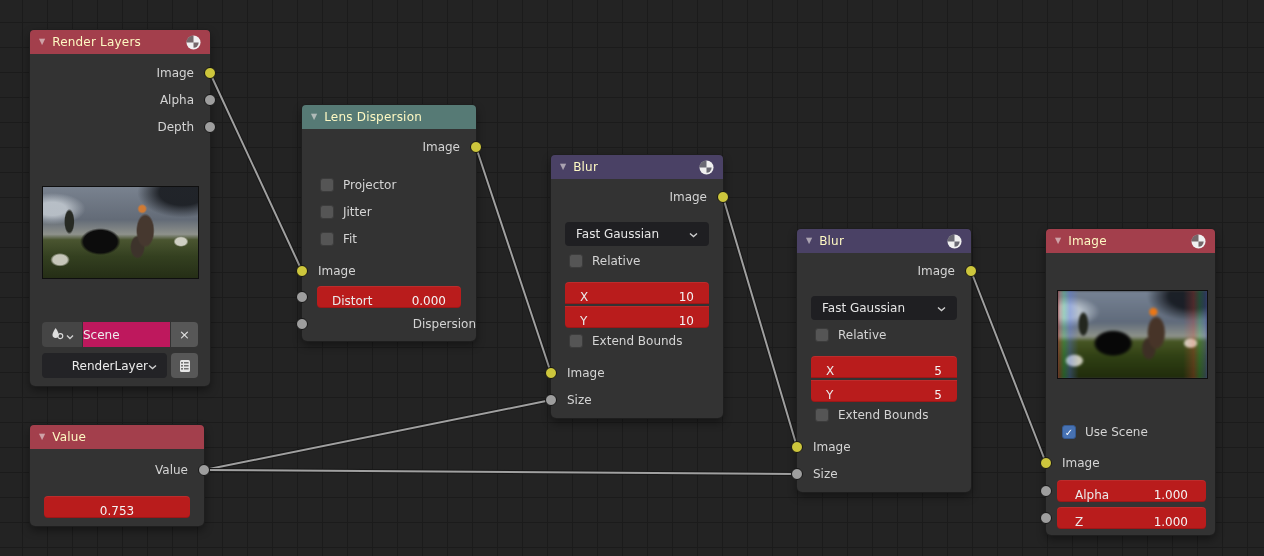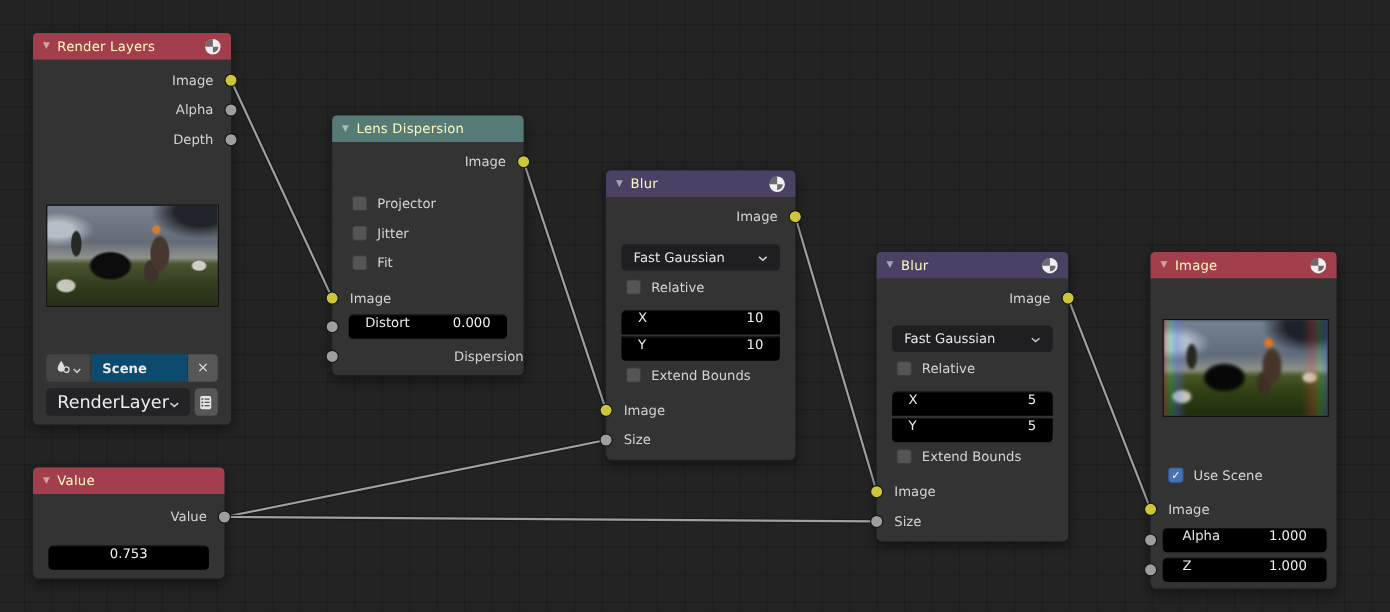--- a/index.html
+++ b/index.html
@@ -44,39 +44,39 @@
   .sock-img{background:#cdc63c;}
   .sock-val{background:#9e9e9e;}
   .chk-row{display:flex;align-items:center;gap:9px;padding-left:18px;}
   .checkbox{
     width:14px;height:14px;background:#555555;border:1px solid #3c3c3c;
     border-radius:3px;box-sizing:border-box;display:flex;align-items:center;
     justify-content:center;font-size:10px;color:#fff;
   }
   .checkbox.checked{background:#4772b3;border-color:#35598f;}
   .field{
-    position:absolute;height:22px;background:#000000;border-radius:4px;
-    display:flex;align-items:flex-start;justify-content:space-between;
+    position:absolute;height:22px;background:#b91c1c;border-radius:4px;
+    display:flex;align-items:flex-end;justify-content:space-between;
     padding:0 15px;font-size:12px;color:#f1f1f1;box-sizing:border-box;
     box-shadow:inset 0 1px 0 rgba(255,255,255,.07), inset 0 -1px 0 rgba(0,0,0,.15);
   }
   .field.top-only{border-radius:4px 4px 0 0;}
   .field.bottom-only{border-radius:0 0 4px 4px;}
   .field.center{justify-content:center;}
   .dropdown{
     position:absolute;height:24px;background:#1f1f22;border-radius:4px;
     display:flex;align-items:center;justify-content:space-between;
     padding:0 11px;font-size:12px;color:#e6e6e6;box-sizing:border-box;
   }
   .composite{position:absolute;display:flex;gap:1px;}
   .seg{display:flex;align-items:center;box-sizing:border-box;}
   .seg-icon{width:40px;background:#454545;border-radius:4px 0 0 4px;justify-content:center;gap:2px;}
-  .seg-text{flex:1;background:#0c4a6e;color:#ececec;font-size:12px;padding-left:10px;font-weight:bold;}
+  .seg-text{flex:1;background:#be185d;color:#ececec;font-size:12px;}
   .seg-x{width:27px;background:#575757;border-radius:0 4px 4px 0;justify-content:center;color:#e2e2e2;font-size:13px;}
-  .seg-dd{flex:1;background:#232326;border-radius:4px;color:#ececec;font-size:16px;padding:0 10px;justify-content:center;}
+  .seg-dd{flex:1;background:#232326;border-radius:4px;color:#ececec;font-size:12px;padding:0 10px;justify-content:flex-end;}
   .seg-btn{width:27px;background:#575757;border-radius:4px;justify-content:center;margin-left:3px;}
   .preview{position:absolute;border:1px solid #0f0f0f;overflow:hidden;}
   .scene-art{
     width:100%;height:100%;
     background-image:
       radial-gradient(circle 5px at 64% 24%, #d07a33 60%, rgba(0,0,0,0) 100%),
       radial-gradient(ellipse 13px 24px at 66% 48%, #46382f 60%, rgba(0,0,0,0) 72%),
       radial-gradient(ellipse 10px 16px at 61% 66%, #3d332b 60%, rgba(0,0,0,0) 75%),
       radial-gradient(ellipse 27px 18px at 37% 60%, #0c0c0c 62%, rgba(0,0,0,0) 75%),
       radial-gradient(ellipse 7px 17px at 17% 38%, #272a24 60%, rgba(0,0,0,0) 75%),

